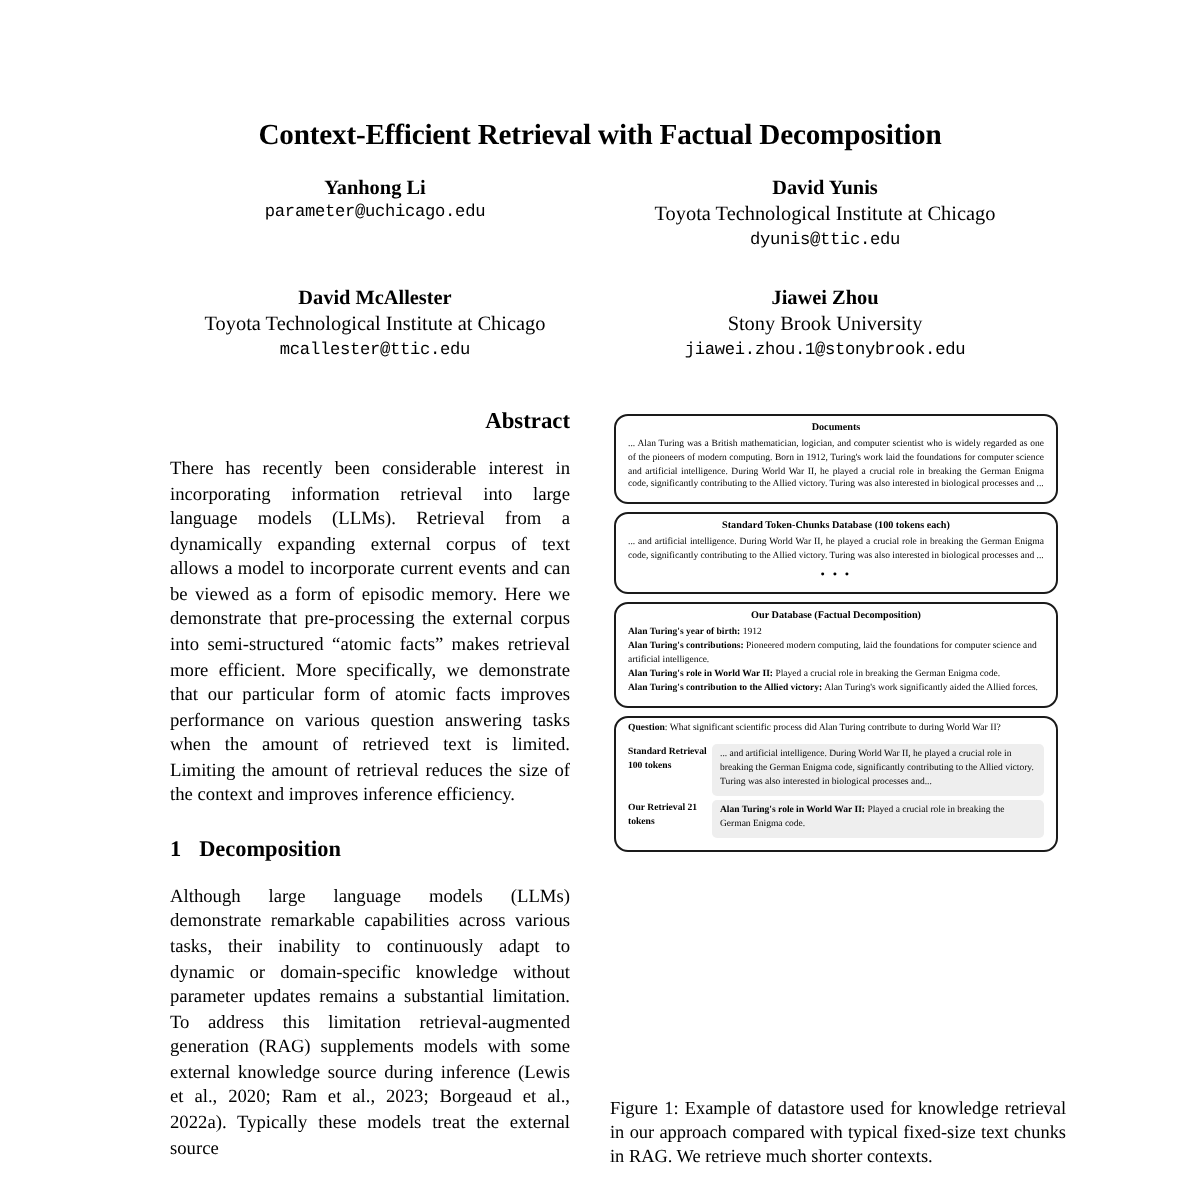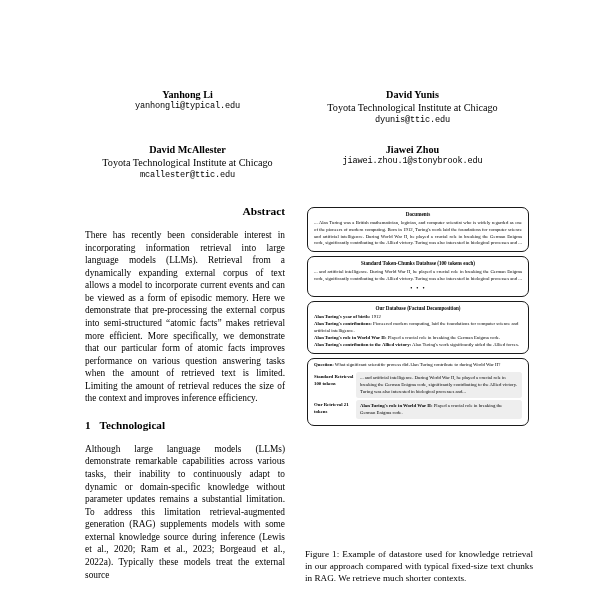--- a/index.html
+++ b/index.html
@@ -177,52 +177,54 @@
     font-size: 9.2px;
     line-height: 1.33;
     text-align: justify;
   }
 </style>
 </head>
 <body>
 
 <div class="page">
 
+  <div class="title">Context-Efficient Retrieval with Factual Decomposition</div>
 
   <div class="authors">
     <div class="author-col">
       <div class="author-name">Yanhong Li</div>
-      <div class="author-email">yanhongli@typical.edu</div>
+      <div class="author-email">parameter@uchicago.edu</div>
     </div>
     <div class="author-col">
       <div class="author-name">David Yunis</div>
       <div class="author-affil">Toyota Technological Institute at Chicago</div>
       <div class="author-email">dyunis@ttic.edu</div>
     </div>
   </div>
 
   <div class="authors authors-row2">
     <div class="author-col">
       <div class="author-name">David McAllester</div>
       <div class="author-affil">Toyota Technological Institute at Chicago</div>
       <div class="author-email">mcallester@ttic.edu</div>
     </div>
     <div class="author-col">
       <div class="author-name">Jiawei Zhou</div>
+      <div class="author-affil">Stony Brook University</div>
       <div class="author-email">jiawei.zhou.1@stonybrook.edu</div>
     </div>
   </div>
 
   <div class="col-left">
     <div class="section-head-abstract">Abstract</div>
     <div class="body-text">There has recently been considerable interest in incorporating information retrieval into large language models (LLMs). Retrieval from a dynamically expanding external corpus of text allows a model to incorporate current events and can be viewed as a form of episodic memory. Here we demonstrate that pre-processing the external corpus into semi-structured “atomic facts” makes retrieval more efficient. More specifically, we demonstrate that our particular form of atomic facts improves performance on various question answering tasks when the amount of retrieved text is limited. Limiting the amount of retrieval reduces the size of the context and improves inference efficiency.</div>
 
     <div class="section-head">
       <span class="section-num">1</span>
-      <span>Technological</span>
+      <span>Decomposition</span>
     </div>
     <div class="body-text">Although large language models (LLMs) demonstrate remarkable capabilities across various tasks, their inability to continuously adapt to dynamic or domain-specific knowledge without parameter updates remains a substantial limitation. To address this limitation retrieval-augmented generation (RAG) supplements models with some external knowledge source during inference (Lewis et al., 2020; Ram et al., 2023; Borgeaud et al., 2022a). Typically these models treat the external source</div>
   </div>
 
   <div class="col-right">
 
     <div class="fbox">
       <div class="fbox-title">Documents</div>
       <div class="fline fline-just">... Alan Turing was a British mathematician, logician, and computer scientist who is widely regarded as one of the pioneers of modern computing. Born in 1912, Turing's work laid the foundations for computer science and artificial intelligence. During World War II, he played a crucial role in breaking the German Enigma code, significantly contributing to the Allied victory. Turing was also interested in biological processes and ...</div>
     </div>

